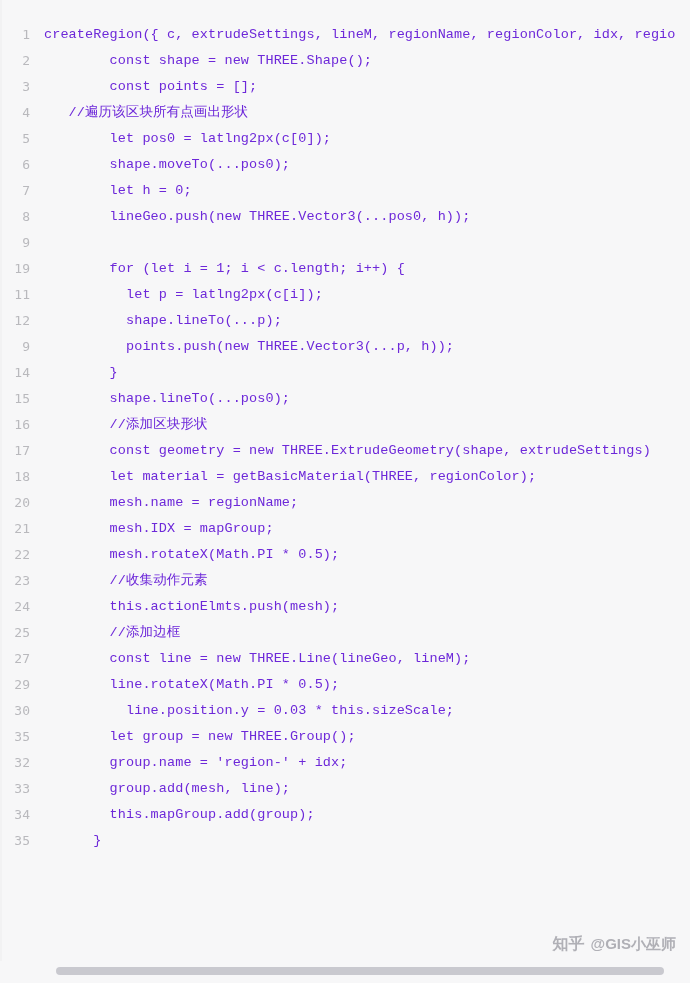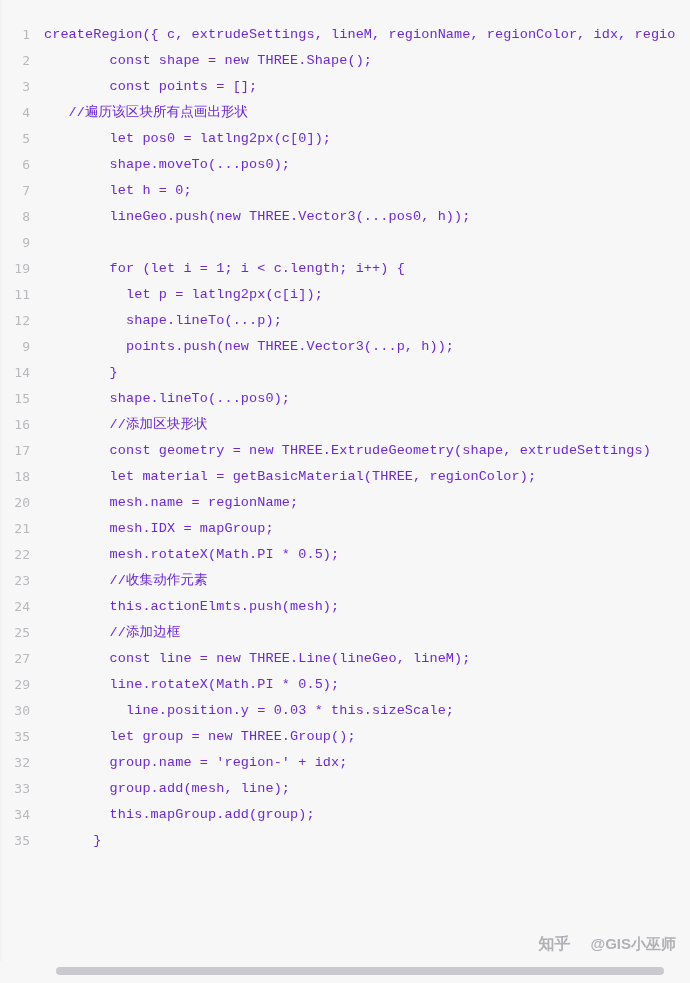--- a/index.html
+++ b/index.html
@@ -72,21 +72,21 @@
     width: 608px;
     background: #c9c9cf;
     border-radius: 4px;
   }
   .watermark {
     position: absolute;
     right: 14px;
     bottom: 28px;
     display: flex;
     align-items: center;
-    gap: 20px;
+    gap: 6px;
     color: #b0b0b6;
     font-size: 15px;
     font-family: "Liberation Sans", sans-serif;
     font-weight: bold;
     text-align: center;
   }
   .watermark .zh-logo {
     color: #b0b0b6;
     font-size: 16px;
     font-weight: bold;

